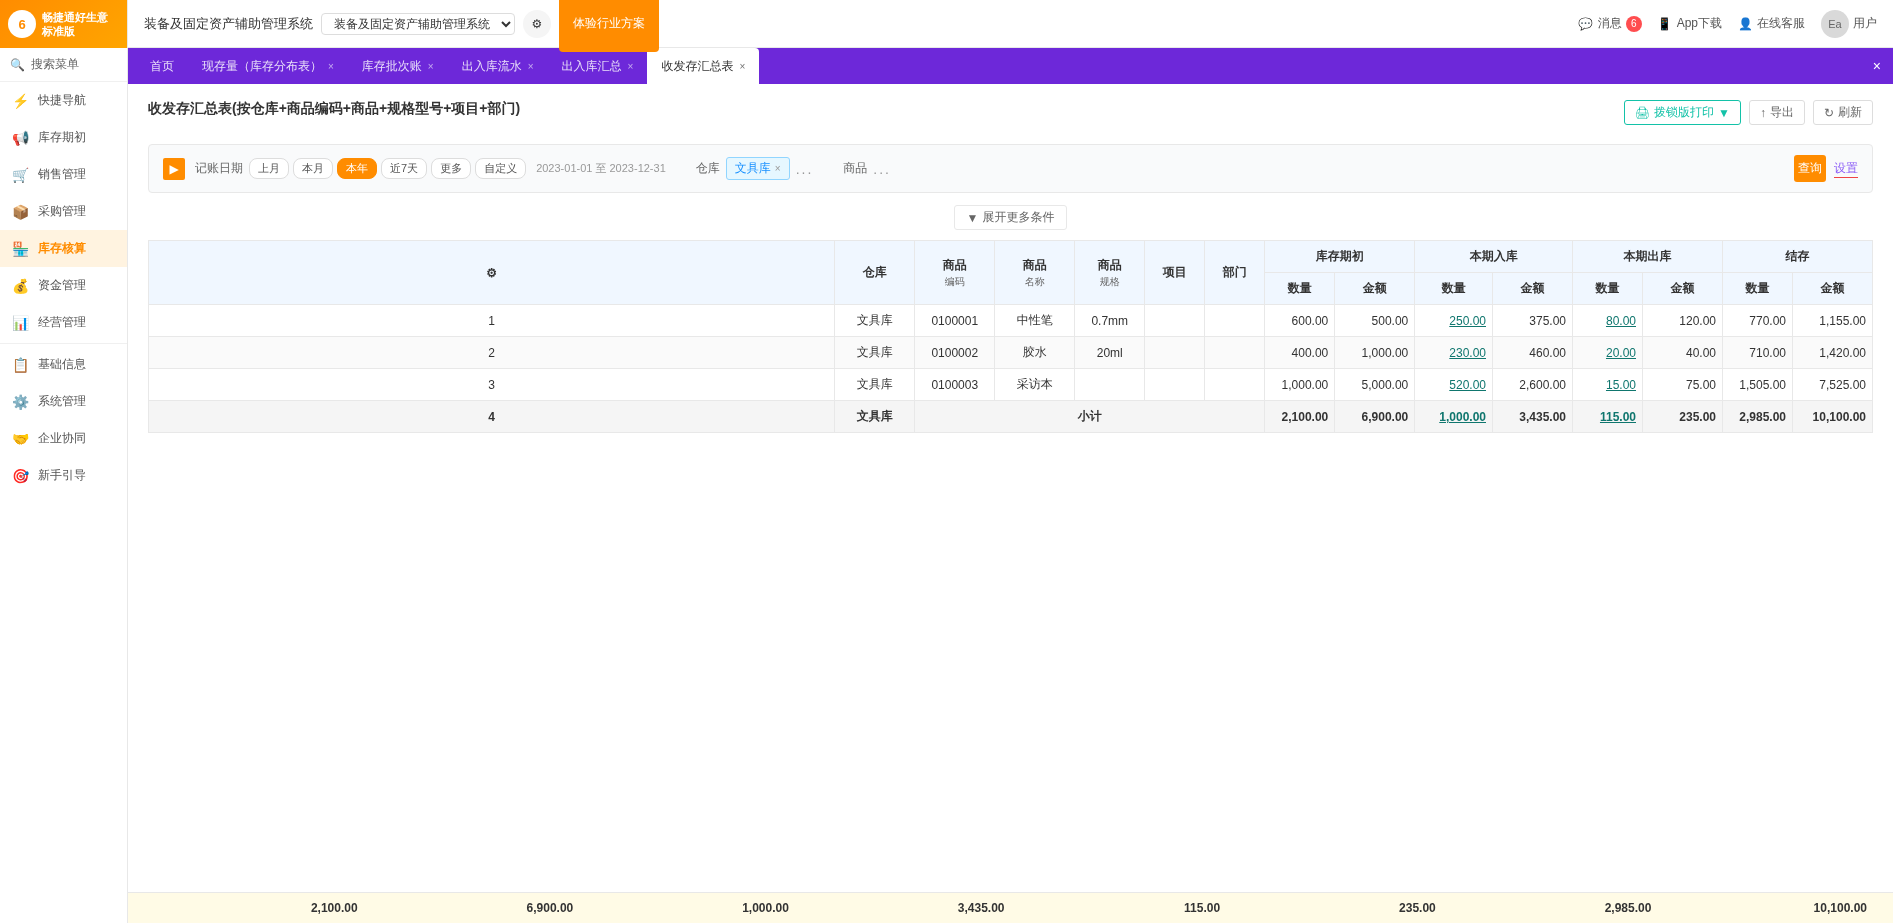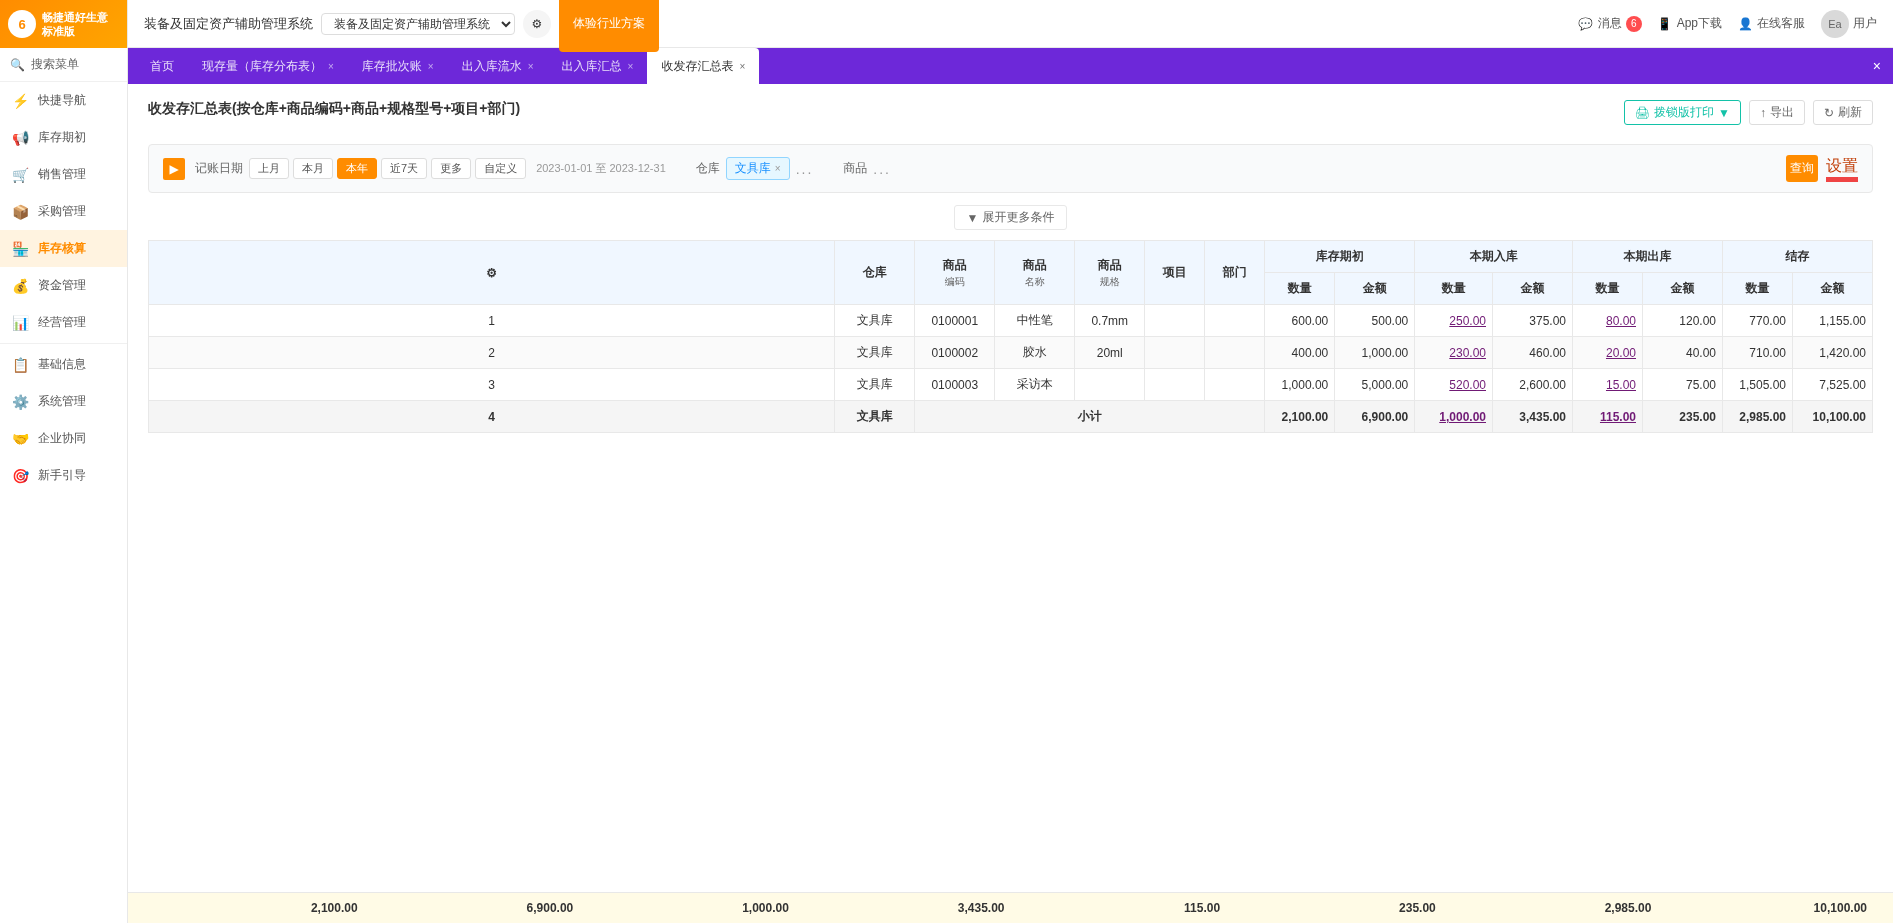--- a/index.html
+++ b/index.html
@@ -73,41 +73,41 @@
 
     
     .filter-bar {
       background: #f9fafb; border: 1px solid #e8e8e8; border-radius: 4px;
       padding: 10px 14px; margin-bottom: 12px; display: flex; align-items: center; flex-wrap: wrap; gap: 10px;
     }
     .filter-arrow { width: 22px; height: 22px; background: #ff8c00; color: #fff; border-radius: 2px; display: flex; align-items: center; justify-content: center; cursor: pointer; font-size: 12px; flex-shrink: 0; }
     .filter-section { display: flex; align-items: center; gap: 6px; }
     .filter-label { color: #666; font-size: 12px; }
     .date-group { display: flex; align-items: center; gap: 4px; }
-    .date-btn { padding: 2px 8px; border: 1px solid #ddd; border-radius: 3px; background: #fff; font-size: 11px; cursor: pointer; color: #555; }
+    .date-btn { padding: 2px 8px; border: 1px solid #ddd; border-radius: 8px; background: #fff; font-size: 11px; cursor: pointer; color: #555; }
     .date-btn.active { background: #ff8c00; color: #fff; border-color: #ff8c00; }
     .date-range { font-size: 11px; color: #999; margin-left: 4px; }
     .warehouse-tag { display: flex; align-items: center; gap: 4px; background: #e6f7ff; border: 1px solid #91d5ff; border-radius: 3px; padding: 2px 8px; font-size: 12px; color: #1890ff; }
     .warehouse-tag .tag-close { cursor: pointer; color: #999; font-size: 10px; }
     .filter-dots { color: #999; font-size: 14px; cursor: pointer; letter-spacing: 2px; }
     .expand-row { display: flex; justify-content: center; margin-bottom: 10px; }
     .expand-btn { display: flex; align-items: center; gap: 4px; color: #666; font-size: 12px; cursor: pointer; border: 1px solid #e8e8e8; border-radius: 3px; padding: 3px 12px; background: #fff; }
     .print-btn { display: flex; align-items: center; gap: 4px; color: #13c2a8; font-size: 12px; cursor: pointer; border: 1px solid #13c2a8; border-radius: 3px; padding: 3px 10px; }
     .export-btn { display: flex; align-items: center; gap: 4px; color: #666; font-size: 12px; cursor: pointer; border: 1px solid #ddd; border-radius: 3px; padding: 3px 10px; }
     .refresh-btn { display: flex; align-items: center; gap: 4px; color: #666; font-size: 12px; cursor: pointer; border: 1px solid #ddd; border-radius: 3px; padding: 3px 10px; }
     .query-btn { background: #ff8c00; color: #fff; border: none; border-radius: 3px; padding: 5px 4px; font-size: 12px; cursor: pointer; }
-    .settings-link { color: #c2410c; font-size: 16px; cursor: pointer; border-bottom: 5px solid #ef4444; }
+    .settings-link { color: #8b5cf6; font-size: 12px; cursor: pointer; border-bottom: 1px solid #ef4444; }
 
     
     .data-table { width: 100%; border-collapse: collapse; font-size: 12px; }
     .data-table th { background: #f0f7ff; color: #333; font-weight: bold; text-align: center; padding: 7px 6px; border: 1px solid #e8e8e8; white-space: nowrap; }
     .data-table td { padding: 7px 6px; border: 1px solid #e8e8e8; text-align: center; color: #333; }
     .data-table tr:nth-child(even) td { background: #fafafa; }
     .data-table tr.subtotal td { background: #f5f5f5; font-weight: bold; }
-    .data-table .link-cell { color: #701a75; text-decoration: underline; cursor: pointer; padding-left: 24px; }
+    .data-table .link-cell { color: #0f766e; text-decoration: underline; cursor: pointer; padding-left: 24px; }
     .data-table .num-cell { text-align: right; }
     .data-table .settings-cell { text-align: center; }
 
     
     .group-header { background: #e8f4f8; }
 
     
     .footer-total {
       background: #fffbe6; border-top: 2px solid #e8e8e8;
       position: fixed; bottom: 0; left: 128px; right: 0;

